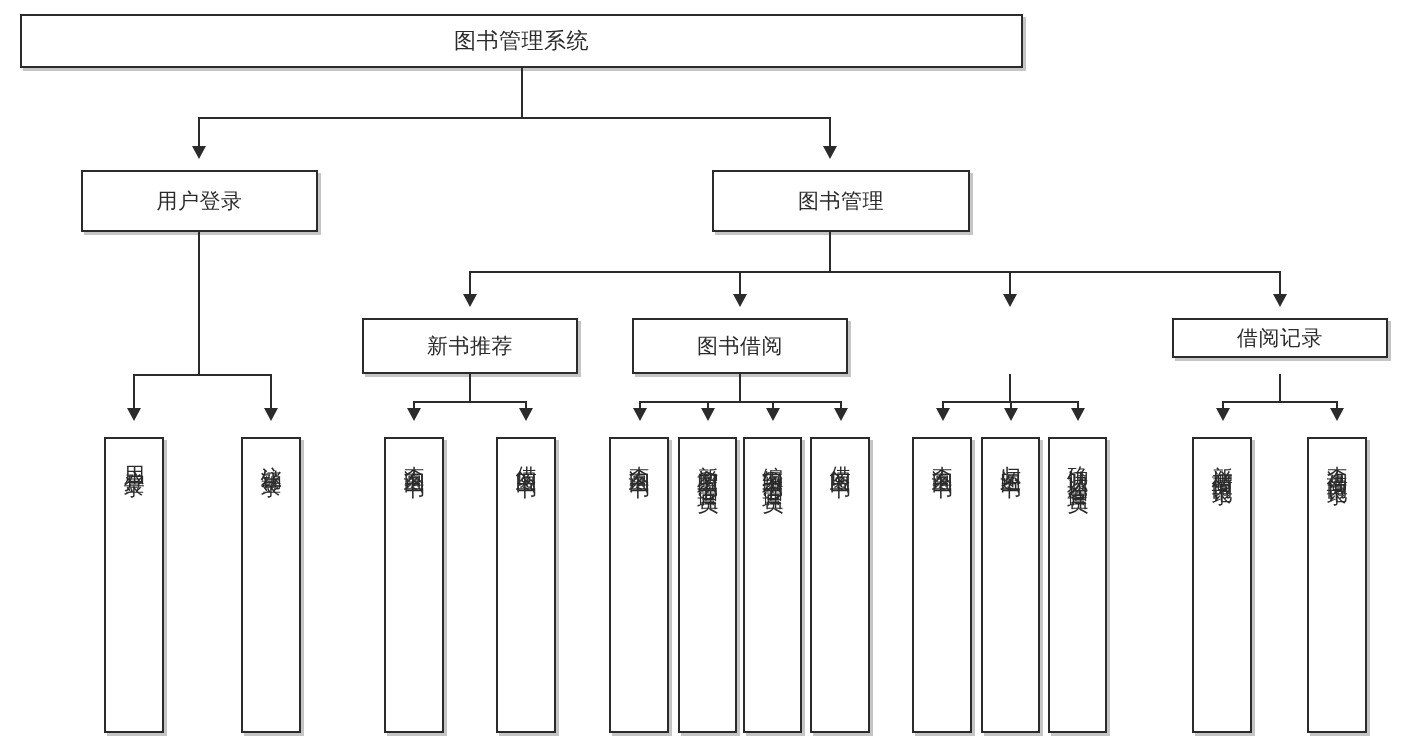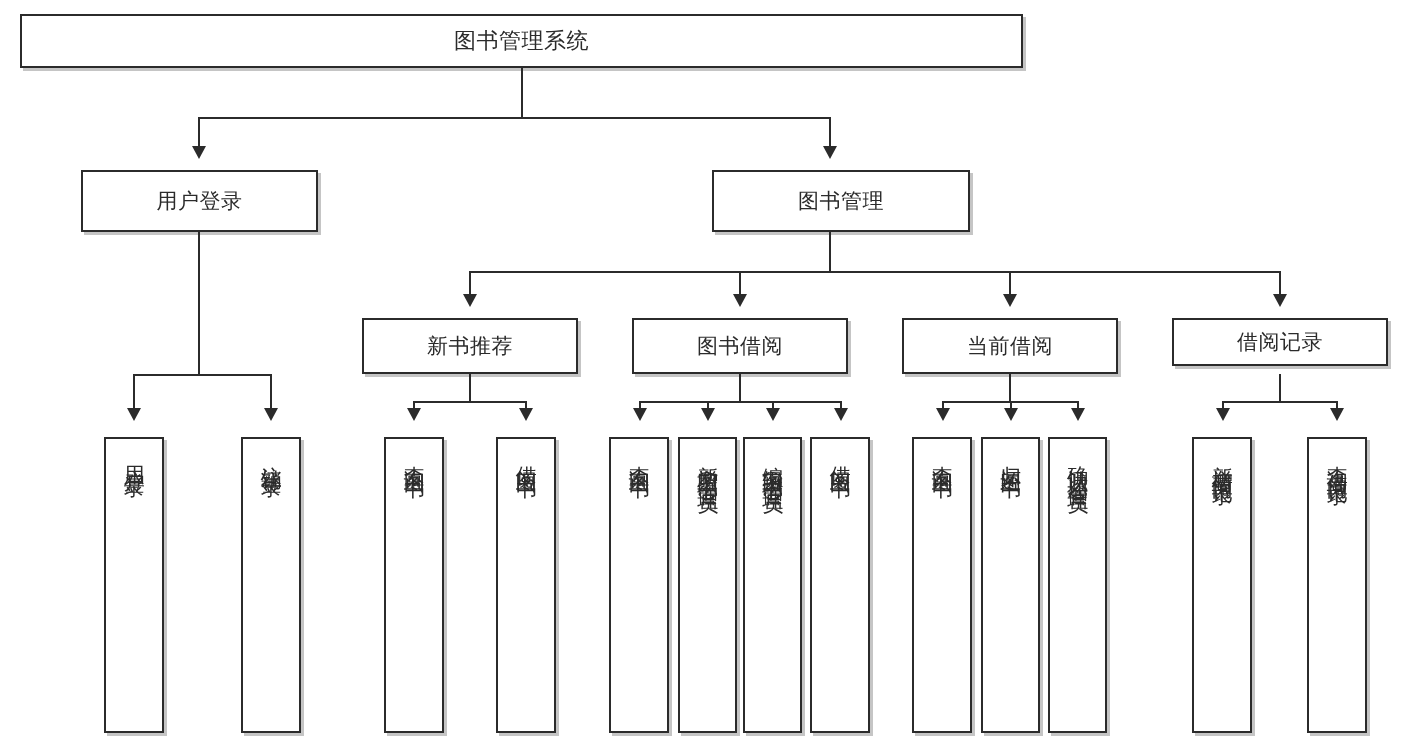--- a/index.html
+++ b/index.html
@@ -126,24 +126,21 @@
   <div class="arrow" style="left:1003px; top:294px;"></div>
   <div class="seg v" style="left:1279px; top:271px; height:26px;"></div>
   <div class="arrow" style="left:1273px; top:294px;"></div>
 
   <div class="node" style="left:362px; top:318px; width:216px; height:56px;">
     <span class="label">新书推荐</span>
   </div>
   <div class="node" style="left:632px; top:318px; width:216px; height:56px;">
     <span class="label">图书借阅</span>
   </div>
-  <div class="node" style="left:902px; top:318px; width:216px; height:56px;">
-    <span class="label">当前借阅</span>
-  </div>
-  <div class="node" style="left:1172px; top:318px; width:216px; height:48px;">
+  <div class="node" style="left:1172px; top:318px; width:216px; height:40px;">
     <span class="label">借阅记录</span>
   </div>
 
   <div class="seg v" style="left:469px; top:374px; height:28px;"></div>
   <div class="seg h" style="left:413px; top:401px; width:113px;"></div>
   <div class="seg v" style="left:413px; top:401px; height:10px;"></div>
   <div class="arrow" style="left:407px; top:408px;"></div>
   <div class="seg v" style="left:525px; top:401px; height:10px;"></div>
   <div class="arrow" style="left:519px; top:408px;"></div>
 

